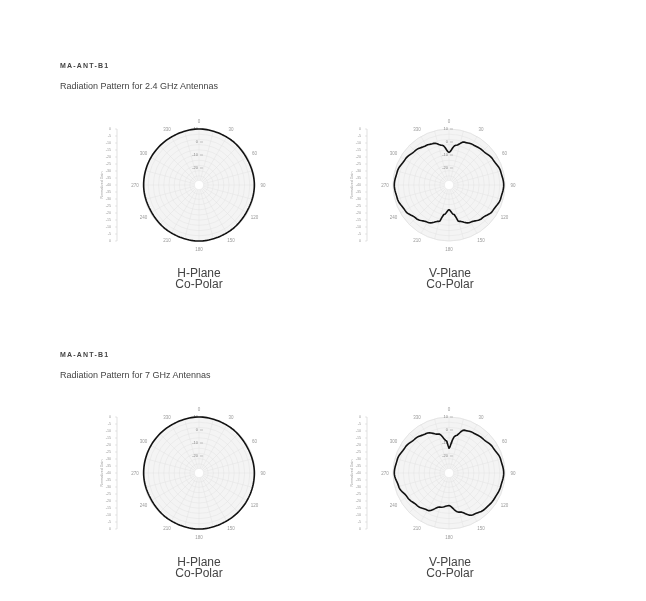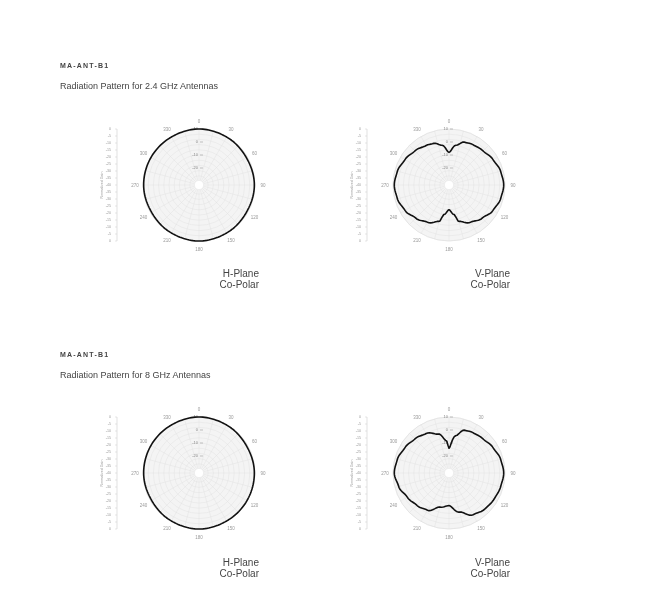--- a/index.html
+++ b/index.html
@@ -3,21 +3,21 @@
 <meta charset="utf-8">
 <style>
   html, body { margin: 0; padding: 0; background: #ffffff; }
   body { width: 646px; height: 601px; position: relative; overflow: hidden;
          font-family: "Liberation Sans", "DejaVu Sans", sans-serif; color: #333; }
   .section-code { position: absolute; left: 60px; font-size: 7px; font-weight: bold;
                   letter-spacing: 1.2px; color: #444; }
   .section-title { position: absolute; left: 60px; font-size: 9px; color: #444; text-align: right; }
   .chart { position: absolute; width: 180px; height: 145px; }
   .chart svg { position: absolute; left: 0; top: 0; }
-  .caption { position: absolute; width: 120px; text-align: right; font-size: 10px;
+  .caption { position: absolute; width: 120px; text-align: center; font-size: 12px;
              color: #444; line-height: 11px; }
 </style>
 </head>
 <body>
 
 <div>
   <div class="section-code" style="top:62px;">MA-ANT-B1</div>
   <div class="section-title" style="top:81px;">Radiation Pattern for 2.4 GHz Antennas</div>
   <div class="chart" style="left:100px; top:115px;">
       <svg width="180" height="145" viewBox="0 0 180 145">
@@ -222,21 +222,21 @@
     <div>Co-Polar</div>
   </div>
   <div class="caption" style="left:390px; top:268px;">
     <div>V-Plane</div>
     <div>Co-Polar</div>
   </div>
 </div>
 
 <div>
   <div class="section-code" style="top:351px;">MA-ANT-B1</div>
-  <div class="section-title" style="top:370px;">Radiation Pattern for 8 GHz Antennas</div>
+  <div class="section-title" style="top:370px;">Radiation Pattern for 7 GHz Antennas</div>
   <div class="chart" style="left:100px; top:403px;">
       <svg width="180" height="145" viewBox="0 0 180 145">
         <g>
           <line x1="17" y1="14" x2="17" y2="126" stroke="#ccc" stroke-width="0.6"></line>
           <line x1="15" y1="14" x2="17" y2="14" stroke="#ccc" stroke-width="0.5"></line>
           <text x="11" y="15.2" font-size="3.6" fill="#999999" text-anchor="end">0</text>
           <line x1="15" y1="21" x2="17" y2="21" stroke="#ccc" stroke-width="0.5"></line>
           <text x="11" y="22.2" font-size="3.6" fill="#999999" text-anchor="end">-5</text>
           <line x1="15" y1="28" x2="17" y2="28" stroke="#ccc" stroke-width="0.5"></line>
           <text x="11" y="29.2" font-size="3.6" fill="#999999" text-anchor="end">-10</text>

